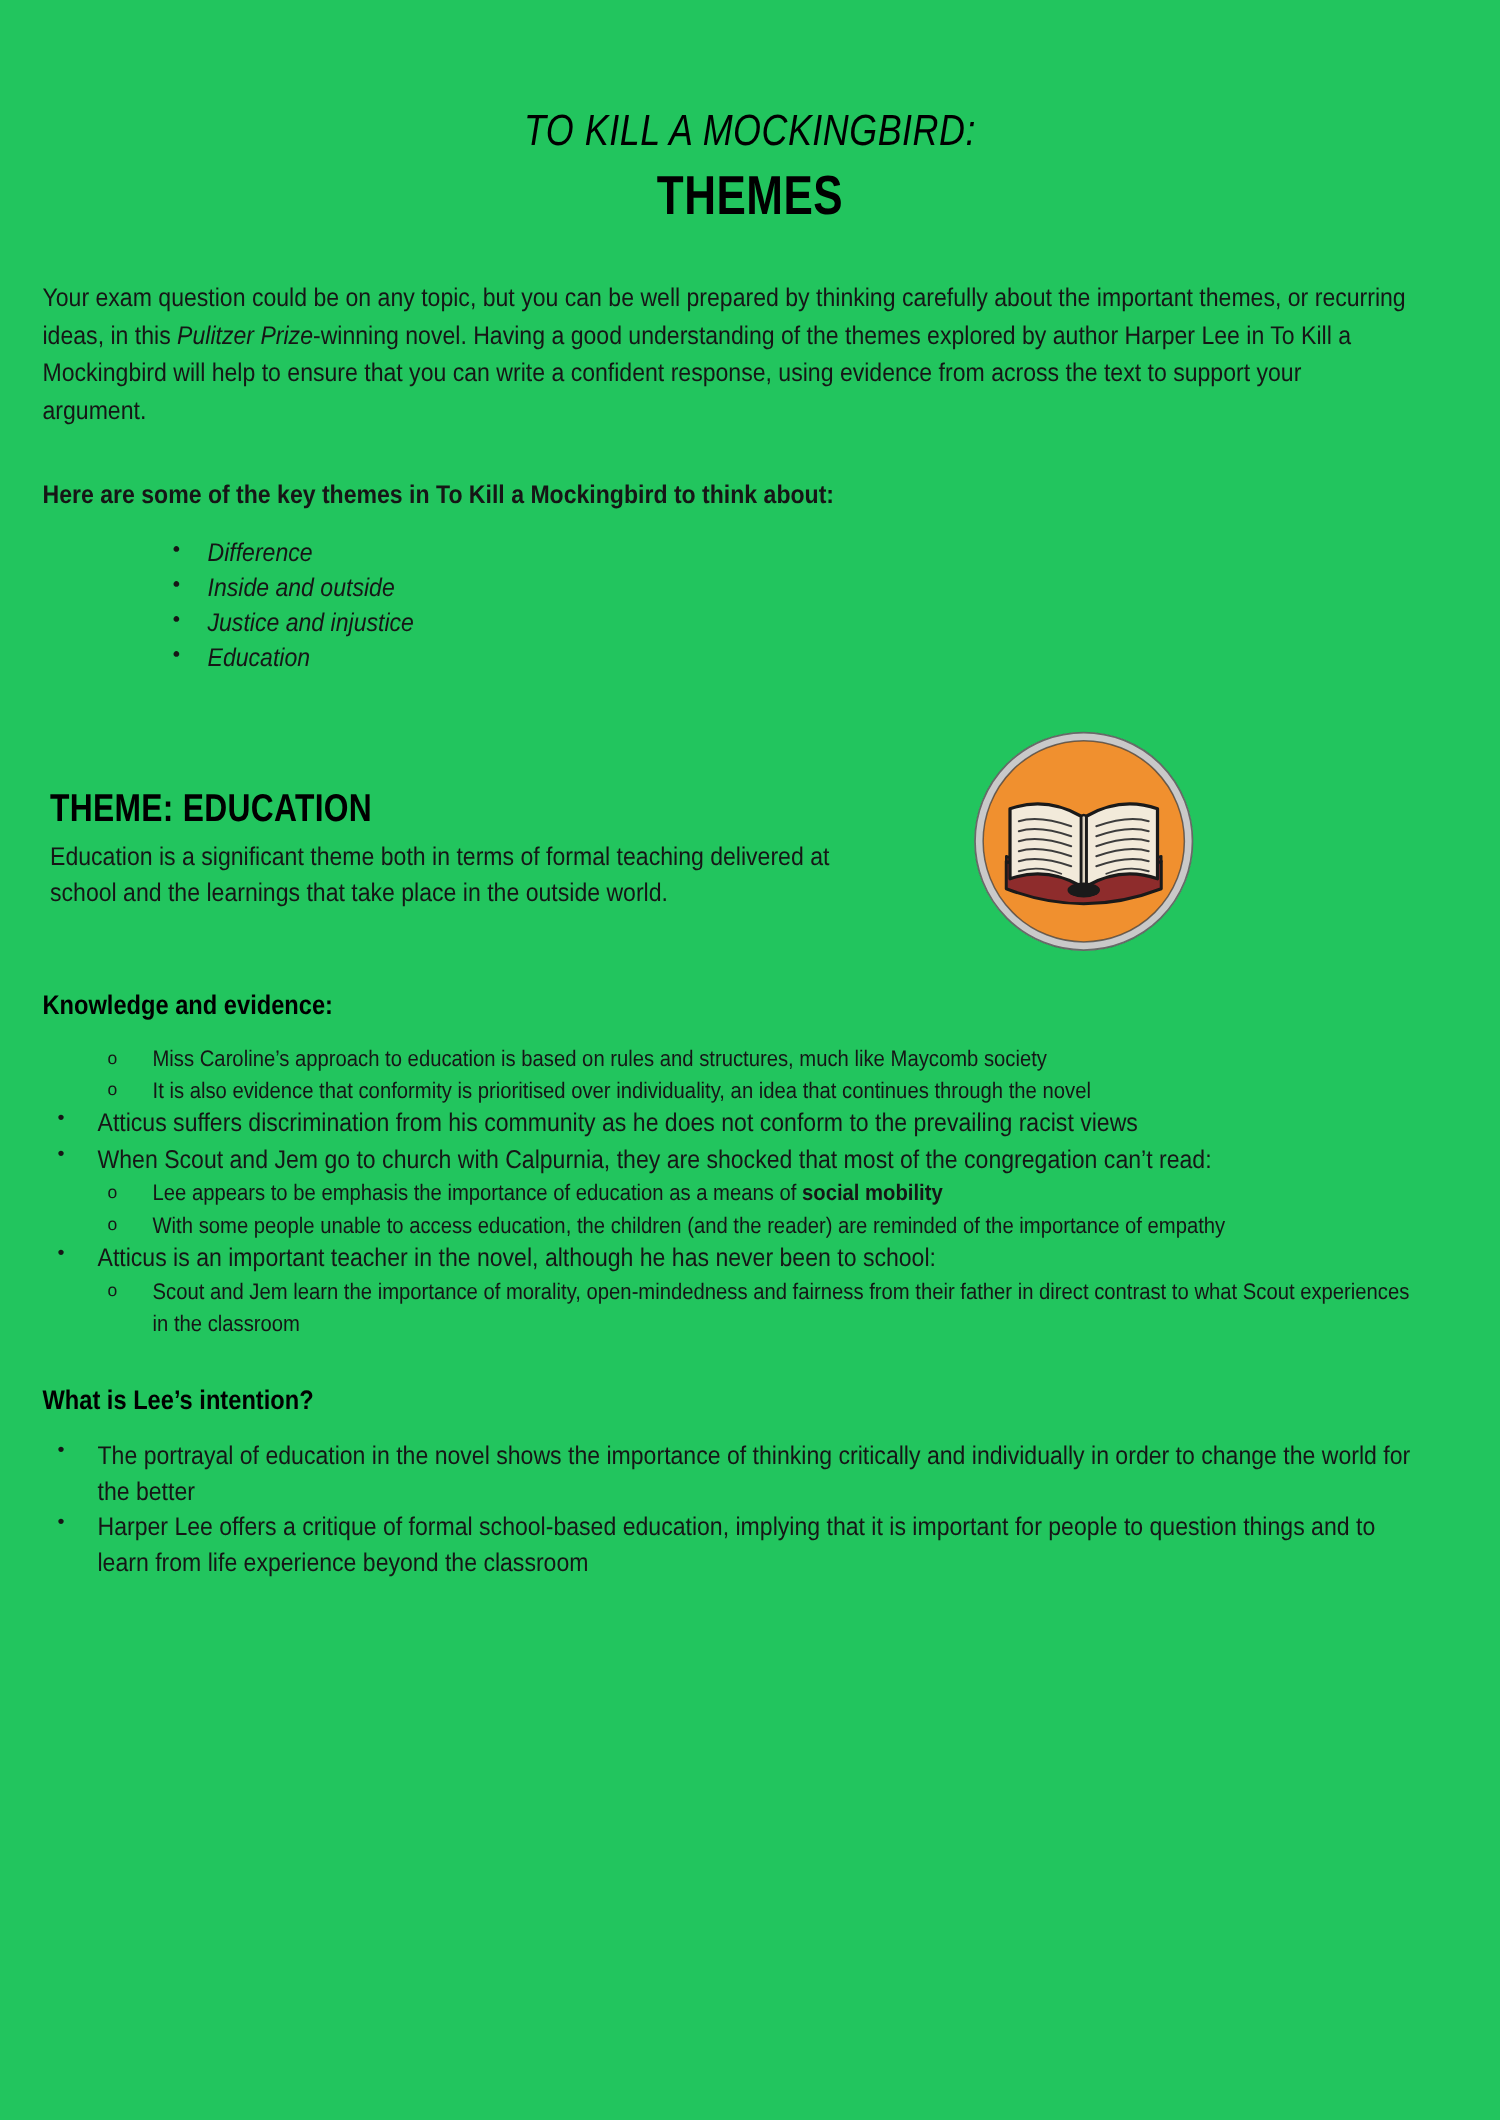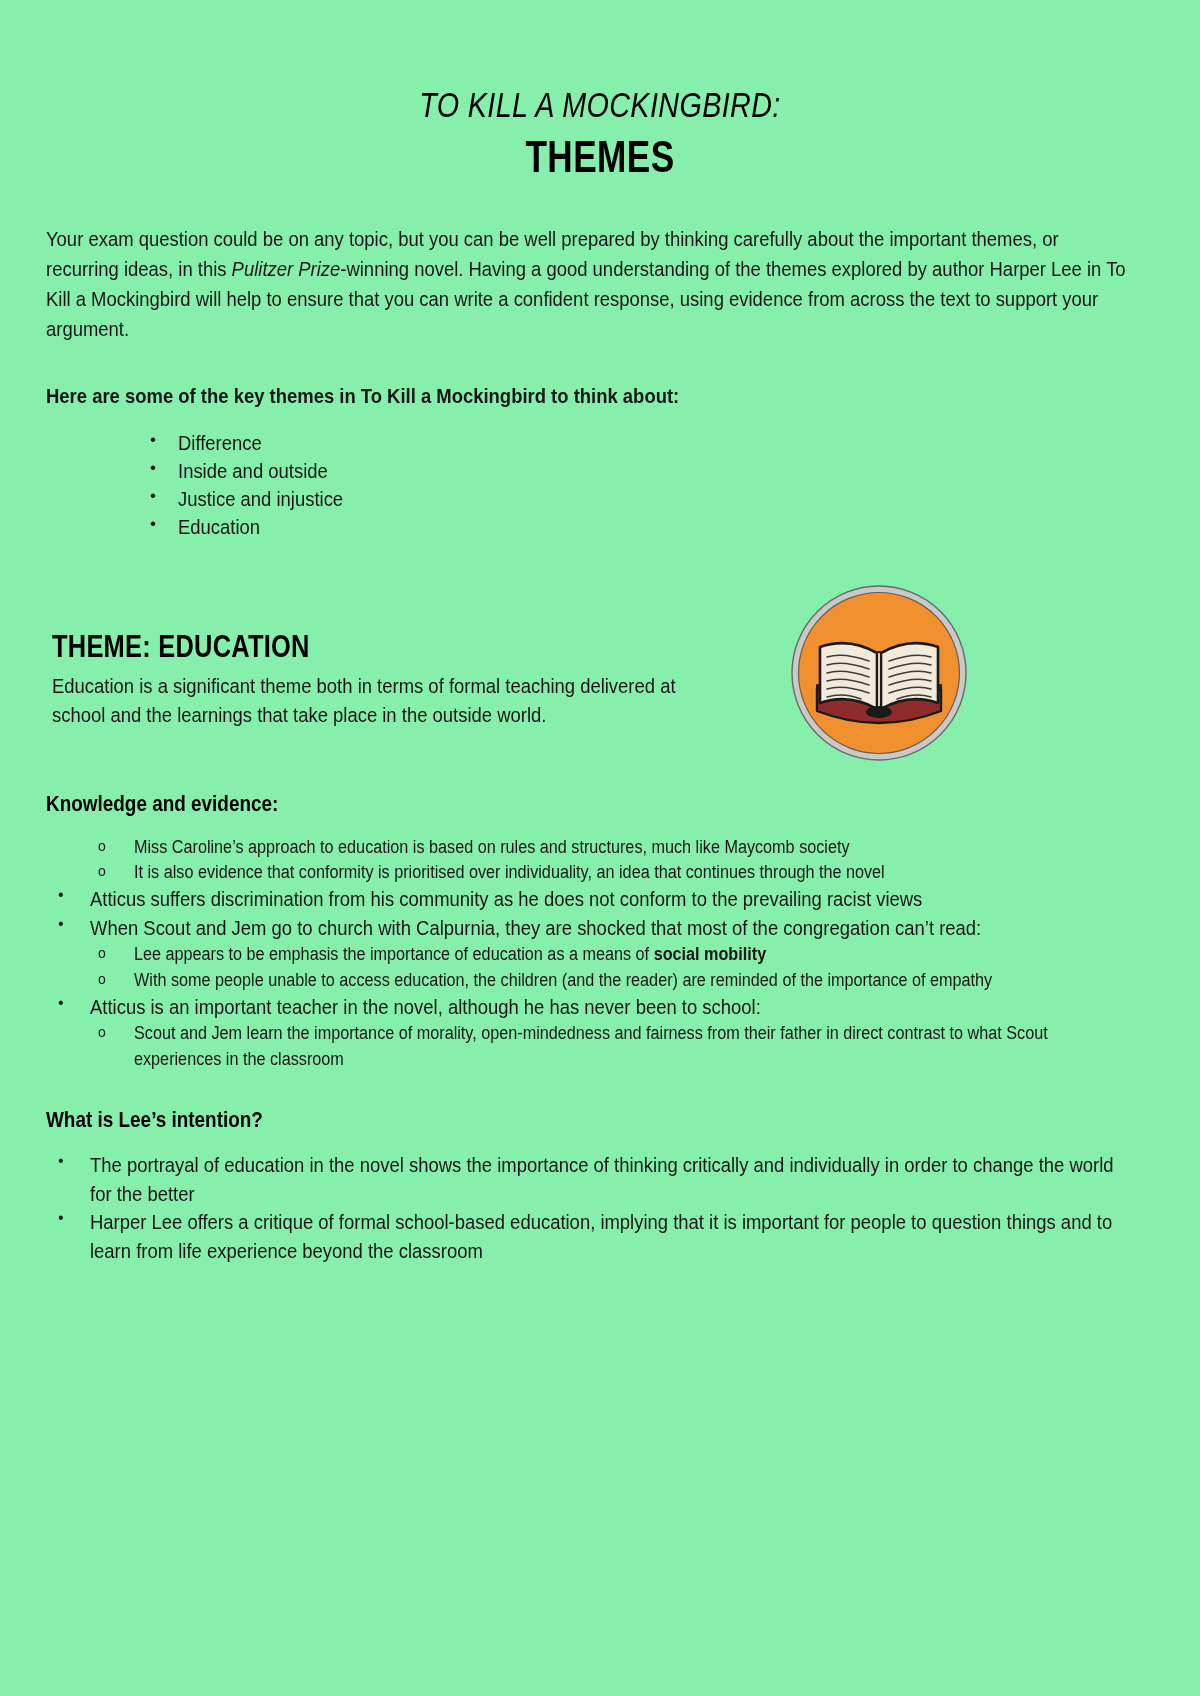--- a/index.html
+++ b/index.html
@@ -4,21 +4,21 @@
 <style>
   html, body {
     margin: 0;
     padding: 0;
     background: #ffffff;
   }
   .page {
     position: relative;
     width: 1200px;
     height: 1696px;
-    background: #86efac;
+    background: #22c55e;
     box-sizing: border-box;
     padding: 0;
     overflow: hidden;
     font-family: "Liberation Sans", "DejaVu Sans", sans-serif;
     color: #1a1a1a;
   }
 
   
   .doc-title-wrap {
     text-align: center;
@@ -42,21 +42,21 @@
     line-height: 1.25;
     letter-spacing: 0.5px;
     color: #000;
     transform: scaleX(0.80);
     transform-origin: center;
     margin-top: 4px;
   }
 
   
   .content {
-    padding: 0 70px 0 46px;
+    padding: 0 70px 0 34px;
   }
   p.intro {
     font-size: 20.5px;
     line-height: 1.48;
     margin: 0;
     color: #161616;
     transform: scaleX(0.90);
     transform-origin: left center;
     width: 111%;
   }
@@ -64,20 +64,21 @@
   .here-block  { margin-top: 36px; font-weight: bold; }
 
   em.it { font-style: italic; }
   strong.bd { font-weight: 700; }
 
   
   ul.themes {
     list-style: none;
     margin: 18px 0 0 0;
     padding: 0;
+    font-style: italic;
   }
   ul.themes li {
     position: relative;
     font-size: 20.5px;
     line-height: 1.36;
     padding-left: 132px;
     color: #161616;
   }
   ul.themes li::before {
     content: "\2022";

